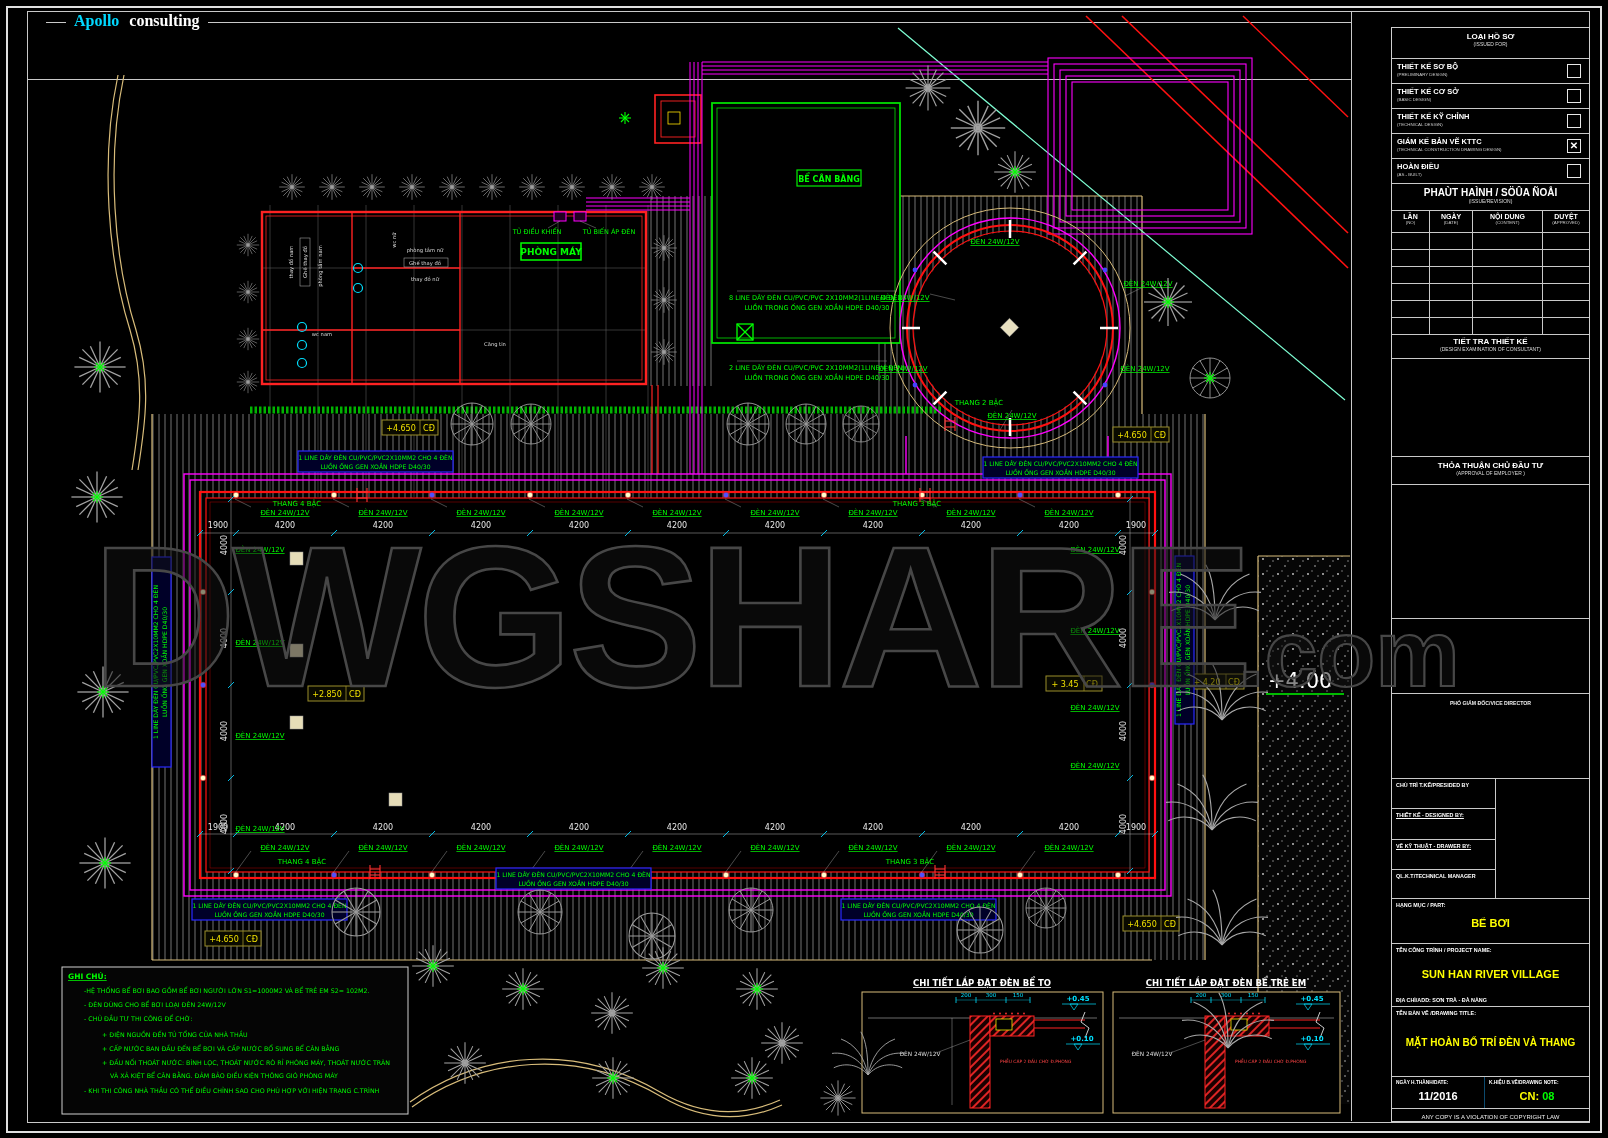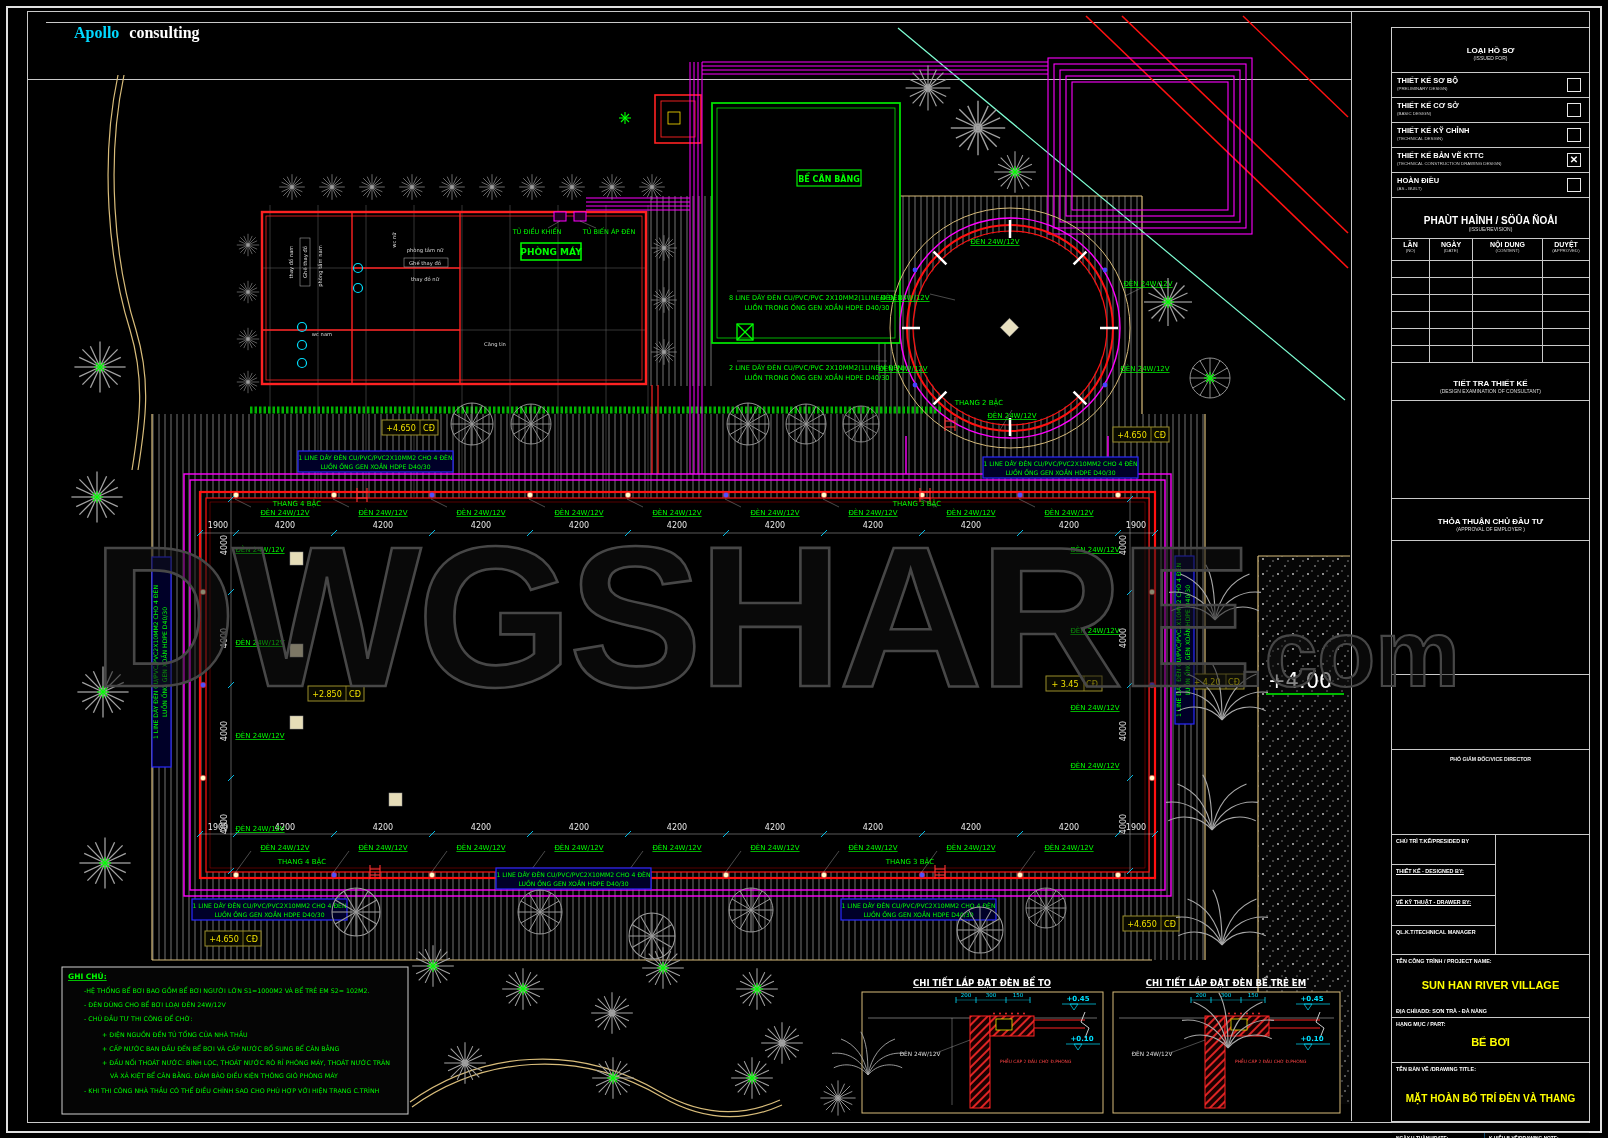--- a/index.html
+++ b/index.html
@@ -5,21 +5,21 @@
   html,body{margin:0;padding:0;background:#000;}
   .page{position:relative;width:1608px;height:1138px;background:#000;overflow:hidden;
         font-family:"DejaVu Sans",sans-serif;color:#fff;}
   .abs{position:absolute;}
   
   .frame-outer{left:6px;top:6px;width:1592px;height:1123px;border:2px solid #e0e0e0;}
   .frame-inner{left:27px;top:11px;width:1561px;height:1110px;border:1px solid #c9c9c9;}
   .hline{background:#c9c9c9;height:1px;}
   .vline{background:#c9c9c9;width:1px;}
   
-  .brand{left:66px;top:24px;background:#000;padding:0 8px;font-family:"Liberation Serif",serif;
+  .brand{left:66px;top:12px;background:#000;padding:0 8px;font-family:"Liberation Serif",serif;
          font-size:16px;font-weight:bold;white-space:nowrap;}
   .brand .a{color:#00d8ff;} .brand .b{color:#fff;margin-left:6px;}
   .plan-title{left:470px;top:30px;width:440px;text-align:center;color:#00e400;
               font-size:15px;font-weight:bold;letter-spacing:.5px;white-space:nowrap;}
   
   svg{font-family:"DejaVu Sans",sans-serif;}
   svg text{white-space:pre;}
   .tg{fill:#00ff00;font-size:7px;text-anchor:middle;text-decoration:underline;}
   .tg2{fill:#00ff00;font-size:7px;text-anchor:middle;}
   .tw{fill:#e8e8e8;font-size:8px;text-anchor:middle;}
@@ -31,21 +31,21 @@
   .tgb{fill:#00ff00;font-weight:bold;text-anchor:middle;}
   .ttl{fill:#fff;font-size:8.5px;font-weight:bold;text-anchor:middle;text-decoration:underline;}
   .ebox{fill:#0a0a00;stroke:#9a8d2a;stroke-width:1;}
   .eline{stroke:#9a8d2a;stroke-width:.8;}
   .bnote rect{fill:#000028;stroke:#2828ff;stroke-width:1.2;}
   .ldr{stroke:#bbb;stroke-width:.4;}
   
   .tblock{left:1391px;top:27px;width:197px;height:1093px;border:1px solid #d0d0d0;
           display:flex;flex-direction:column;font-family:"Liberation Sans",sans-serif;}
   .tb-row{position:relative;border-bottom:1px solid #c9c9c9;box-sizing:border-box;flex:none;}
-  .tb-head{text-align:center;margin-top:14px;}
+  .tb-head{text-align:center;}
   .tb-head .t1{font-size:8px;font-weight:bold;}
   .tb-head .t2{font-size:5px;color:#ddd;}
   .chk .lab{position:absolute;left:5px;top:3px;font-size:7.5px;font-weight:bold;white-space:nowrap;}
   .chk .sub{position:absolute;left:5px;top:13px;font-size:4.4px;color:#ccc;white-space:nowrap;}
   .chk .box{position:absolute;right:8px;top:5px;width:12px;height:12px;border:1.6px solid #e8e8e8;
             font-size:10px;line-height:11px;text-align:center;color:#fff;font-weight:bold;}
   .rev-grid{display:flex;height:100%;}
   .rev-grid .c{border-right:1px solid #c9c9c9;box-sizing:border-box;text-align:center;}
   .rev-grid .c:last-child{border-right:none;}
   .rev-grid .h1{font-size:7px;font-weight:bold;padding-top:2px;}
@@ -798,21 +798,21 @@
       <span class="lab">THIẾT KẾ CƠ SỞ</span>
         <span class="sub">(BASIC DESIGN)</span>
       <span class="box"></span>
     </div>
     <div class="tb-row chk" style="height:25px;">
       <span class="lab">THIẾT KẾ KỸ CHỈNH</span>
         <span class="sub">(TECHNICAL DESIGN)</span>
       <span class="box"></span>
     </div>
     <div class="tb-row chk" style="height:25px;">
-      <span class="lab">THIẾT KẾ BẢN VẼ KTTC</span>
+      <span class="lab">GIÁM KẾ BẢN VẼ KTTC</span>
         <span class="sub">(TECHNICAL CONSTRUCTION DRAWING DESIGN)</span>
       <span class="box">✕</span>
     </div>
     <div class="tb-row chk" style="height:25px;">
       <span class="lab">HOÀN ĐIỀU</span>
         <span class="sub">(AS - BUILT)</span>
       <span class="box"></span>
     </div>
     <div class="tb-row tb-head" style="height:27px;padding-top:3px;">
       <div class="t1" style="font-size:10px;">PHAÙT HAÌNH / SÖÛA ÑOÅI</div>
@@ -892,28 +892,28 @@
     </div>
     <div class="tb-row sig-wrap" style="height:120px;">
       <div class="sig-left">
         <div class="sig-row" style="height:30px;">CHỦ TRÌ T.KẾ/PRESIDED BY</div>
         <div class="sig-row u" style="height:31px;">THIẾT KẾ - DESIGNED BY:</div>
         <div class="sig-row u" style="height:30px;">VẼ KỸ THUẬT - DRAWER BY:</div>
         <div class="sig-row" style="height:29px;">QL.K.T/TECHNICAL MANAGER</div>
       </div>
       <div style="flex:1;"></div>
     </div>
+    <div class="tb-row" style="height:45px;">
+      <span class="lab-sm">HẠNG MỤC / PART:</span>
+      <div class="yellow-big" style="font-size:11px;margin-top:18px;">BỂ BƠI</div>
+    </div>
     <div class="tb-row" style="height:63px;">
       <span class="lab-sm">TÊN CÔNG TRÌNH / PROJECT NAME:</span>
       <div class="yellow-big" style="font-size:11px;margin-top:24px;">SUN HAN RIVER VILLAGE</div>
       <span class="lab-sm" style="top:auto;bottom:3px;">ĐỊA CHỈ/ADD: SƠN TRÀ - ĐÀ NẴNG</span>
-    </div>
-    <div class="tb-row" style="height:45px;">
-      <span class="lab-sm">HẠNG MỤC / PART:</span>
-      <div class="yellow-big" style="font-size:11px;margin-top:18px;">BỂ BƠI</div>
     </div>
     <div class="tb-row" style="height:70px;">
       <span class="lab-sm">TÊN BẢN VẼ /DRAWING TITLE:</span>
       <div class="yellow-big" style="font-size:10px;margin-top:30px;">MẶT HOÀN BỐ TRÍ ĐÈN VÀ THANG</div>
     </div>
     <div class="tb-row daterow" style="height:32px;">
       <div class="dcell l">
         <span class="lab-sm" style="font-size:4.8px;">NGÀY H.THÀNH/DATE:</span>
         <div class="dval">11/2016</div>
       </div>

